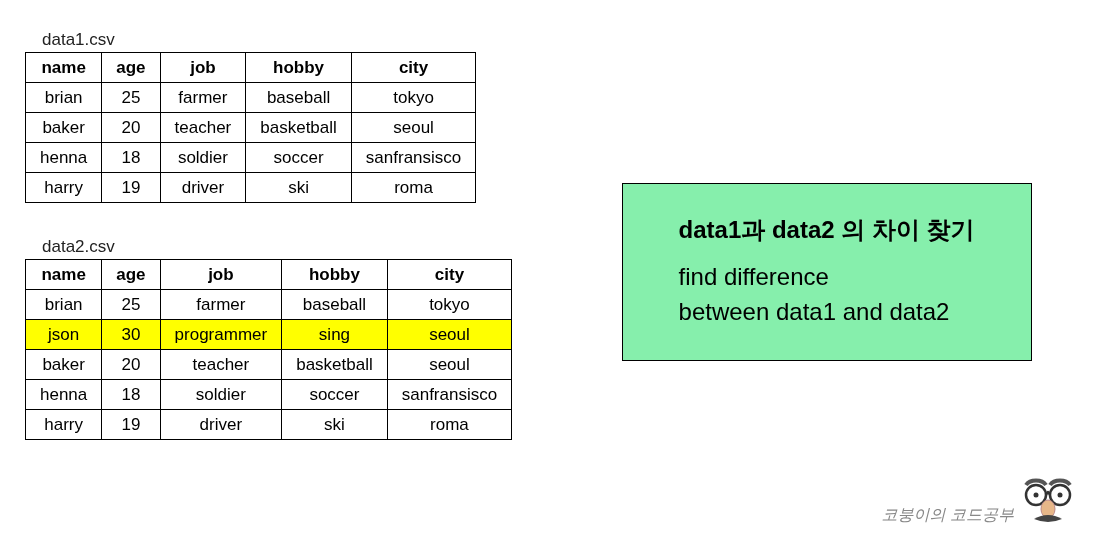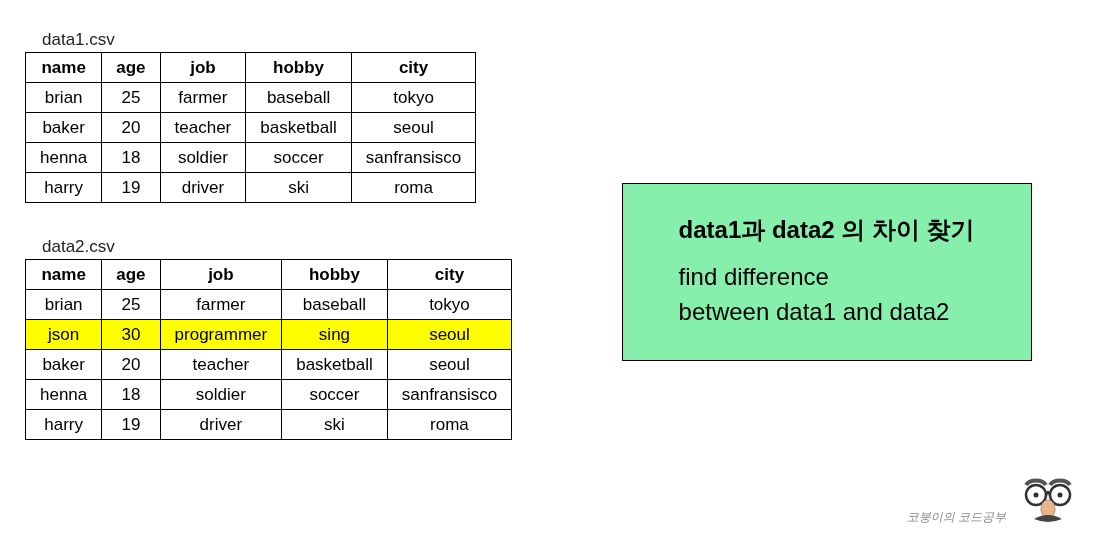--- a/index.html
+++ b/index.html
@@ -66,25 +66,25 @@
       font-size: 24px;
       line-height: 1.45;
     }
     .watermark {
       position: absolute;
       bottom: 18px;
       right: 30px;
       text-align: right;
       font-style: italic;
       color: #888;
-      font-size: 12px;
+      font-size: 16px;
       line-height: 1.25;
       display: flex;
       align-items: flex-end;
-      gap: 14px;
+      gap: 6px;
       justify-content: center;
     }
     .watermark .txt {
       text-align: right;
     }
     .glasses-icon {
       width: 56px;
       height: 48px;
       position: relative;
       flex-shrink: 0;

